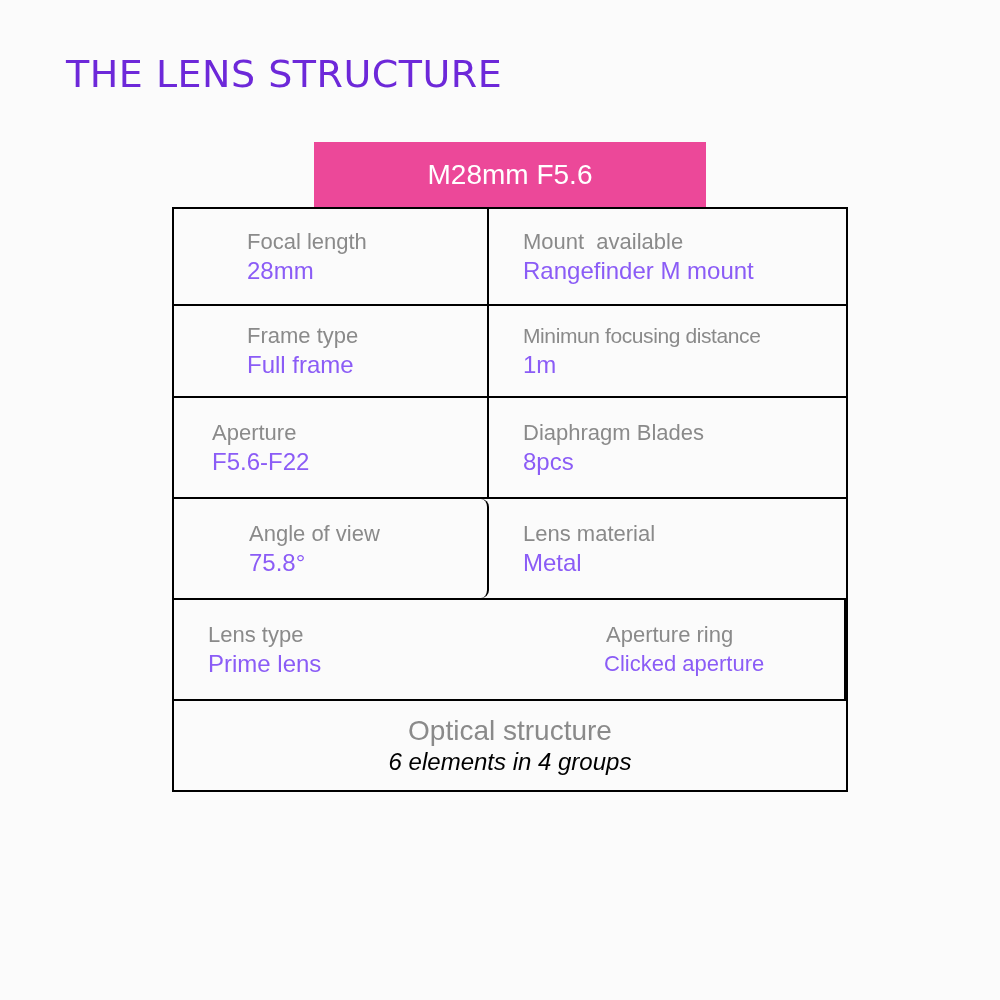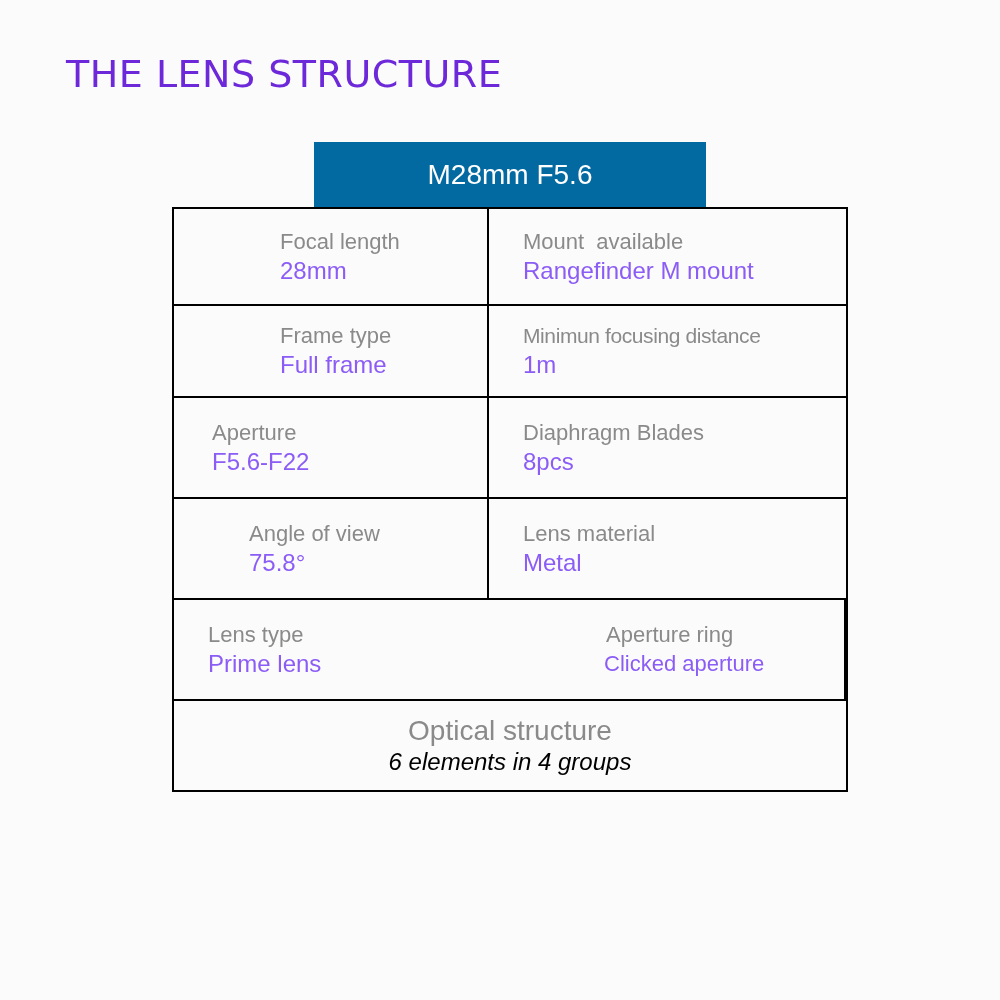--- a/index.html
+++ b/index.html
@@ -26,21 +26,21 @@
       letter-spacing: 0.5px;
       line-height: 52px;
       color: #6d28d9;
     }
     .model-header {
       position: absolute;
       left: 314px;
       top: 142px;
       width: 392px;
       height: 66px;
-      background: #0369a1;
+      background: #ec4899;
       color: #fff;
       display: flex;
       align-items: center;
       justify-content: center;
       font-size: 28px;
     }
     .spec-table {
       position: absolute;
       left: 172px;
       top: 207px;
@@ -56,21 +56,21 @@
     }
     .spec-cell {
       box-sizing: border-box;
       display: flex;
       flex-direction: column;
       justify-content: center;
     }
     .spec-cell.left {
       width: 315px;
       border-right: 2px solid #000;
-      padding-left: 106px;
+      padding-left: 73px;
     }
     .spec-cell.right {
       flex: 1;
       padding-left: 34px;
     }
     .spec-label {
       color: #8a8a8a;
       font-size: 22px;
       line-height: 28px;
     }
@@ -144,21 +144,21 @@
       <span class="spec-value">F5.6-F22</span>
     </div>
     <div class="spec-cell right">
       <span class="spec-label">Diaphragm Blades</span>
       <span class="spec-value">8pcs</span>
     </div>
   </div>
 
 
   <div class="spec-row" style="height:101px;">
-    <div class="spec-cell left" style="padding-left:75px;">
+    <div class="spec-cell left" style="padding-left:75px;border-radius:8px;">
       <span class="spec-label">Angle of view</span>
       <span class="spec-value">75.8°</span>
     </div>
     <div class="spec-cell right">
       <span class="spec-label">Lens material</span>
       <span class="spec-value">Metal</span>
     </div>
   </div>
 
   <div class="spec-row" style="height:101px;">

